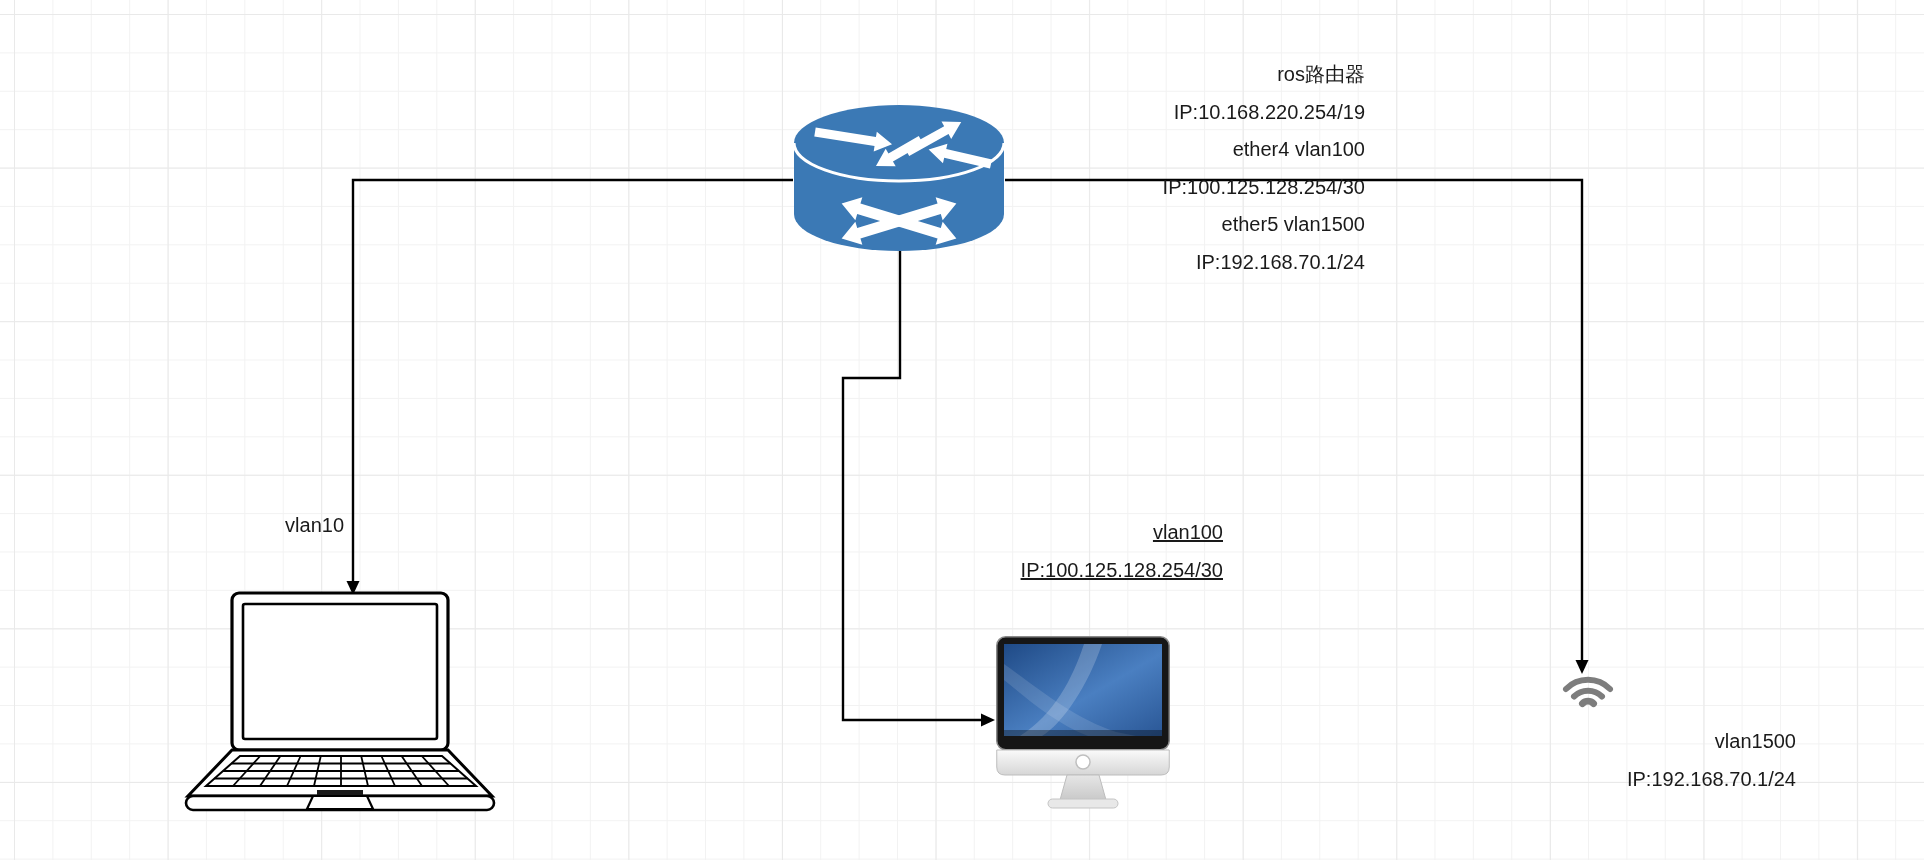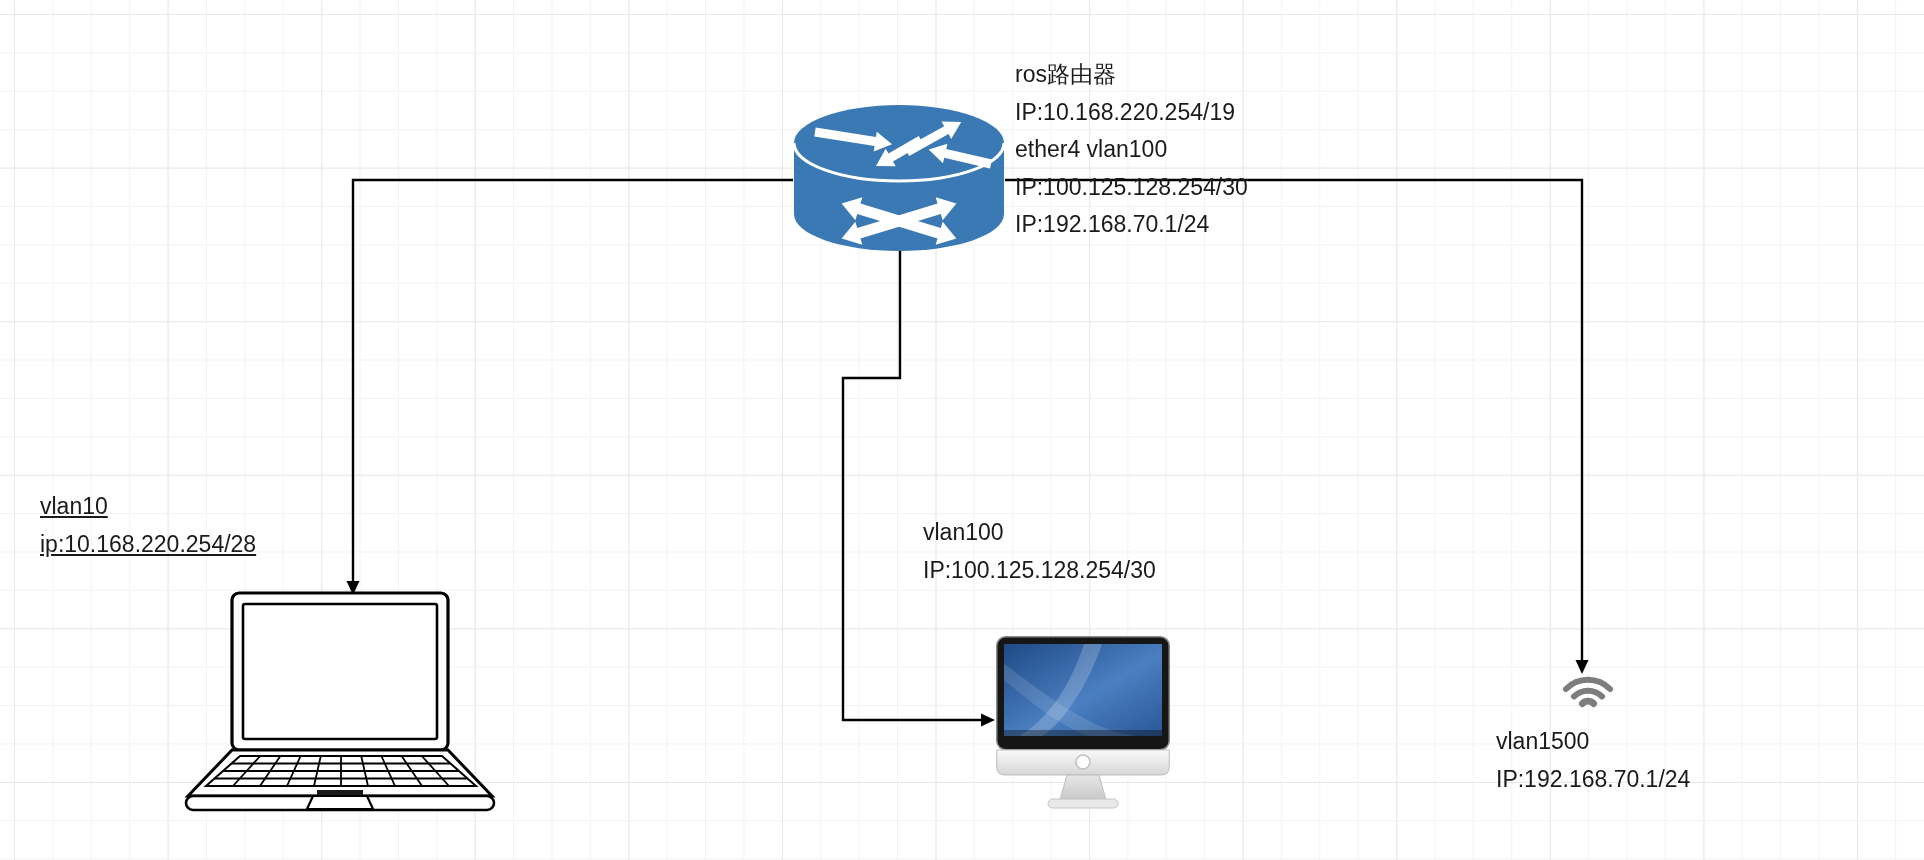--- a/index.html
+++ b/index.html
@@ -12,21 +12,21 @@
       linear-gradient(to right, #e9e9e9 1px, transparent 1px),
       linear-gradient(to bottom, #e9e9e9 1px, transparent 1px),
       linear-gradient(to right, #f2f2f2 1px, transparent 1px),
       linear-gradient(to bottom, #f2f2f2 1px, transparent 1px);
     background-size:153.6px 153.6px,153.6px 153.6px,38.4px 38.4px,38.4px 38.4px;
     background-position:14px 14px;
     font-family:"Liberation Sans","DejaVu Sans",sans-serif;
     color:#1a1a1a;
   }
   .abs{position:absolute;}
-  .lbl{position:absolute;text-align:left;font-size:23px;line-height:37.5px;color:#1a1a1a;white-space:nowrap;}
+  .lbl{position:absolute;text-align:right;font-size:20px;line-height:37.5px;color:#1a1a1a;white-space:nowrap;}
   .lbl div{white-space:nowrap;}
   svg{display:block;overflow:visible;}
 </style>
 </head>
 <body>
 
 <div class="canvas">
 
   <svg class="abs" style="left:0;top:0" width="1924" height="860" viewBox="0 0 1924 860">
     <g stroke="#000" stroke-width="2.4" fill="#000">
@@ -119,29 +119,29 @@
       <path d="M16,34.5 A20,20 0 0 1 44,34.5" stroke-width="6"></path>
       <path d="M24.5,41.5 A8,8 0 0 1 35.5,41.5" stroke-width="7"></path>
     </g>
   </svg>
 
   <div class="lbl" style="left:1015px;top:56px;width:350px;">
     <div>ros路由器</div>
     <div>IP:10.168.220.254/19</div>
     <div>ether4 vlan100</div>
     <div>IP:100.125.128.254/30</div>
+    <div>ether5 vlan1500</div>
     <div>IP:192.168.70.1/24</div>
   </div>
 
-  <div class="lbl" style="left:40px;top:488px;width:304px;text-decoration:underline;">
+  <div class="lbl" style="left:40px;top:507px;width:304px;">
     <div>vlan10</div>
-    <div>ip:10.168.220.254/28</div>
   </div>
 
-  <div class="lbl" style="left:923px;top:514px;width:300px;">
+  <div class="lbl" style="left:923px;top:514px;width:300px;text-decoration:underline;">
     <div>vlan100</div>
     <div>IP:100.125.128.254/30</div>
   </div>
 
   <div class="lbl" style="left:1496px;top:723px;width:300px;">
     <div>vlan1500</div>
     <div>IP:192.168.70.1/24</div>
   </div>
 
 </div>

